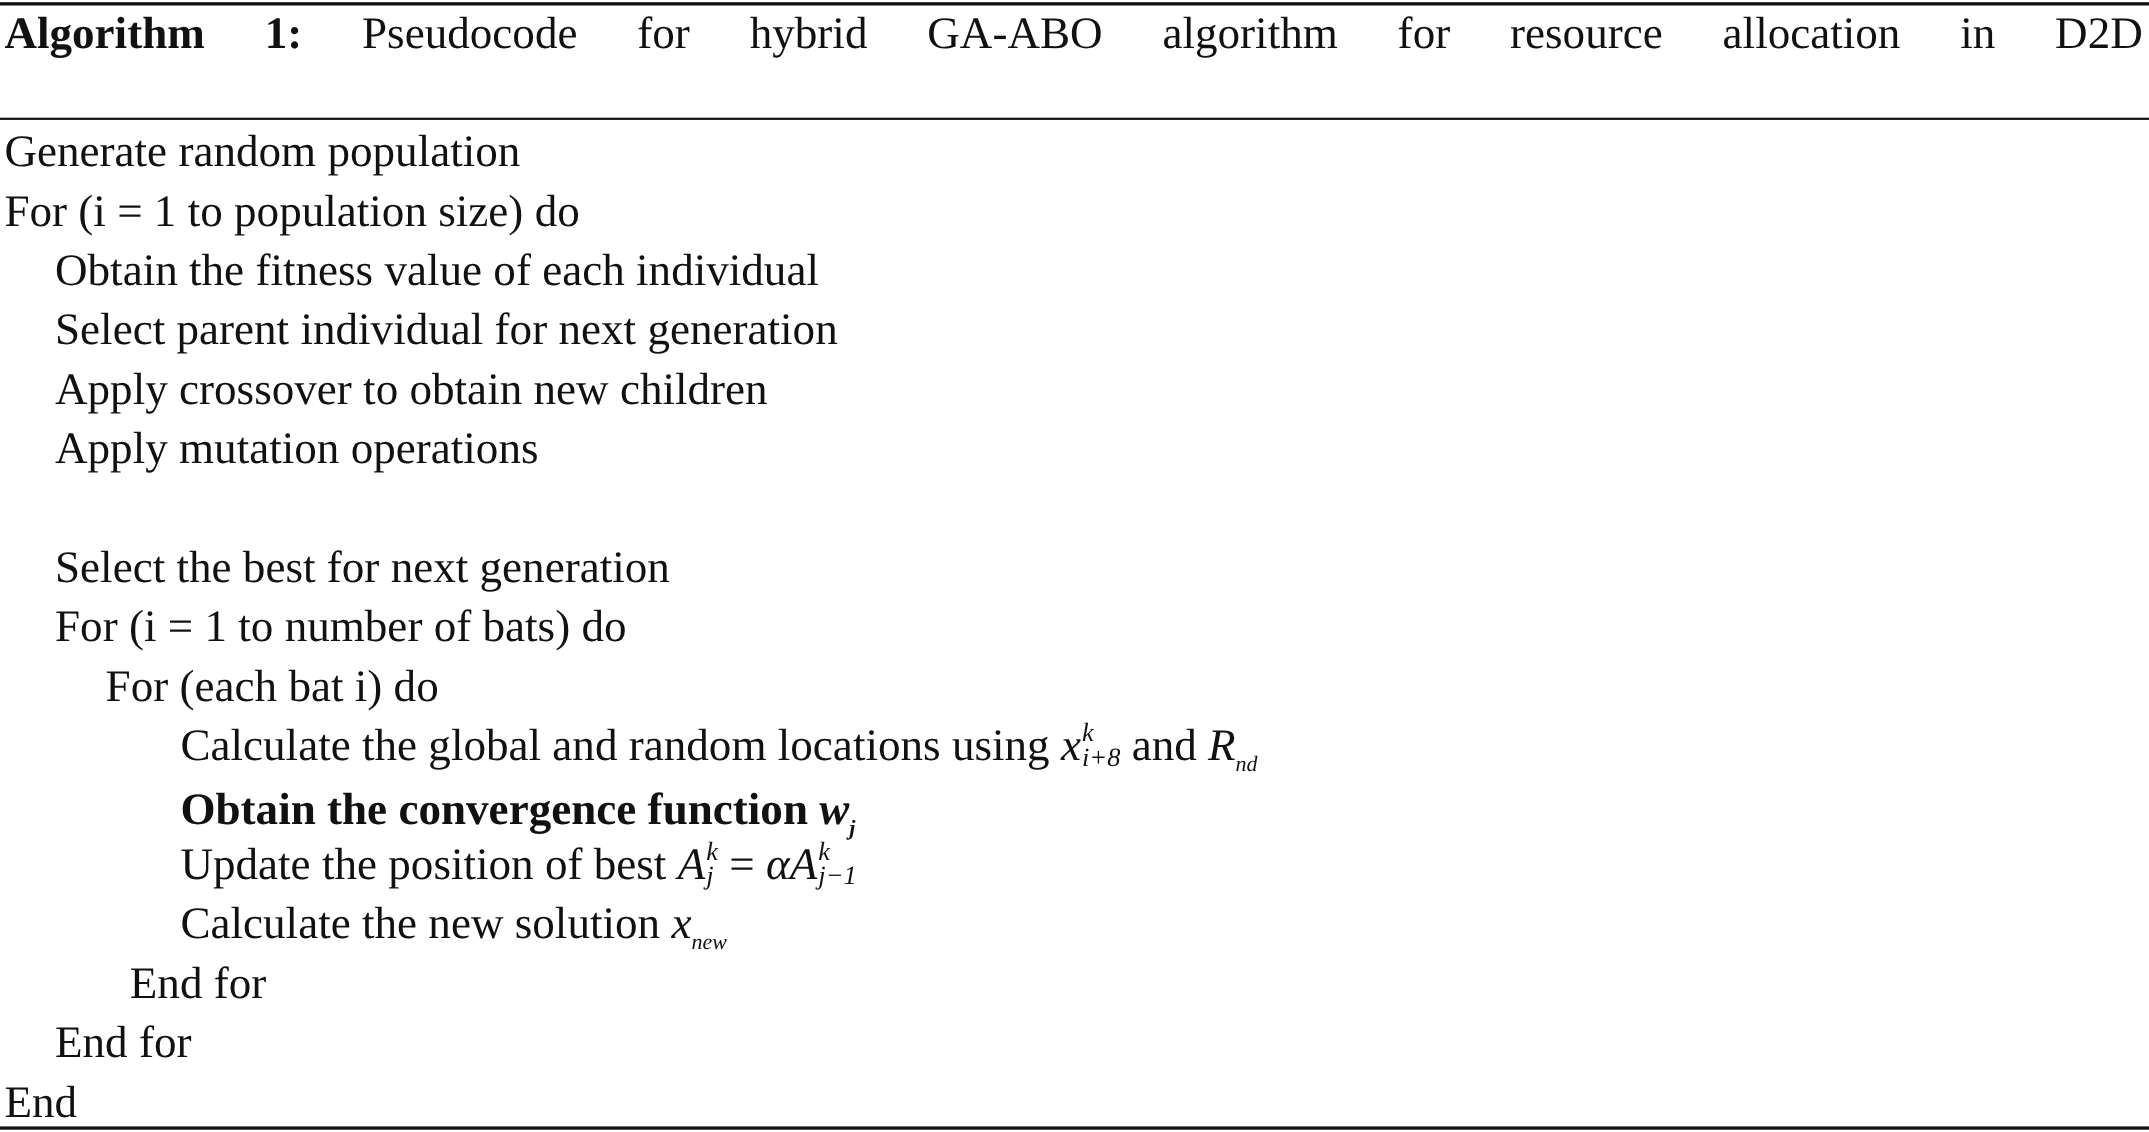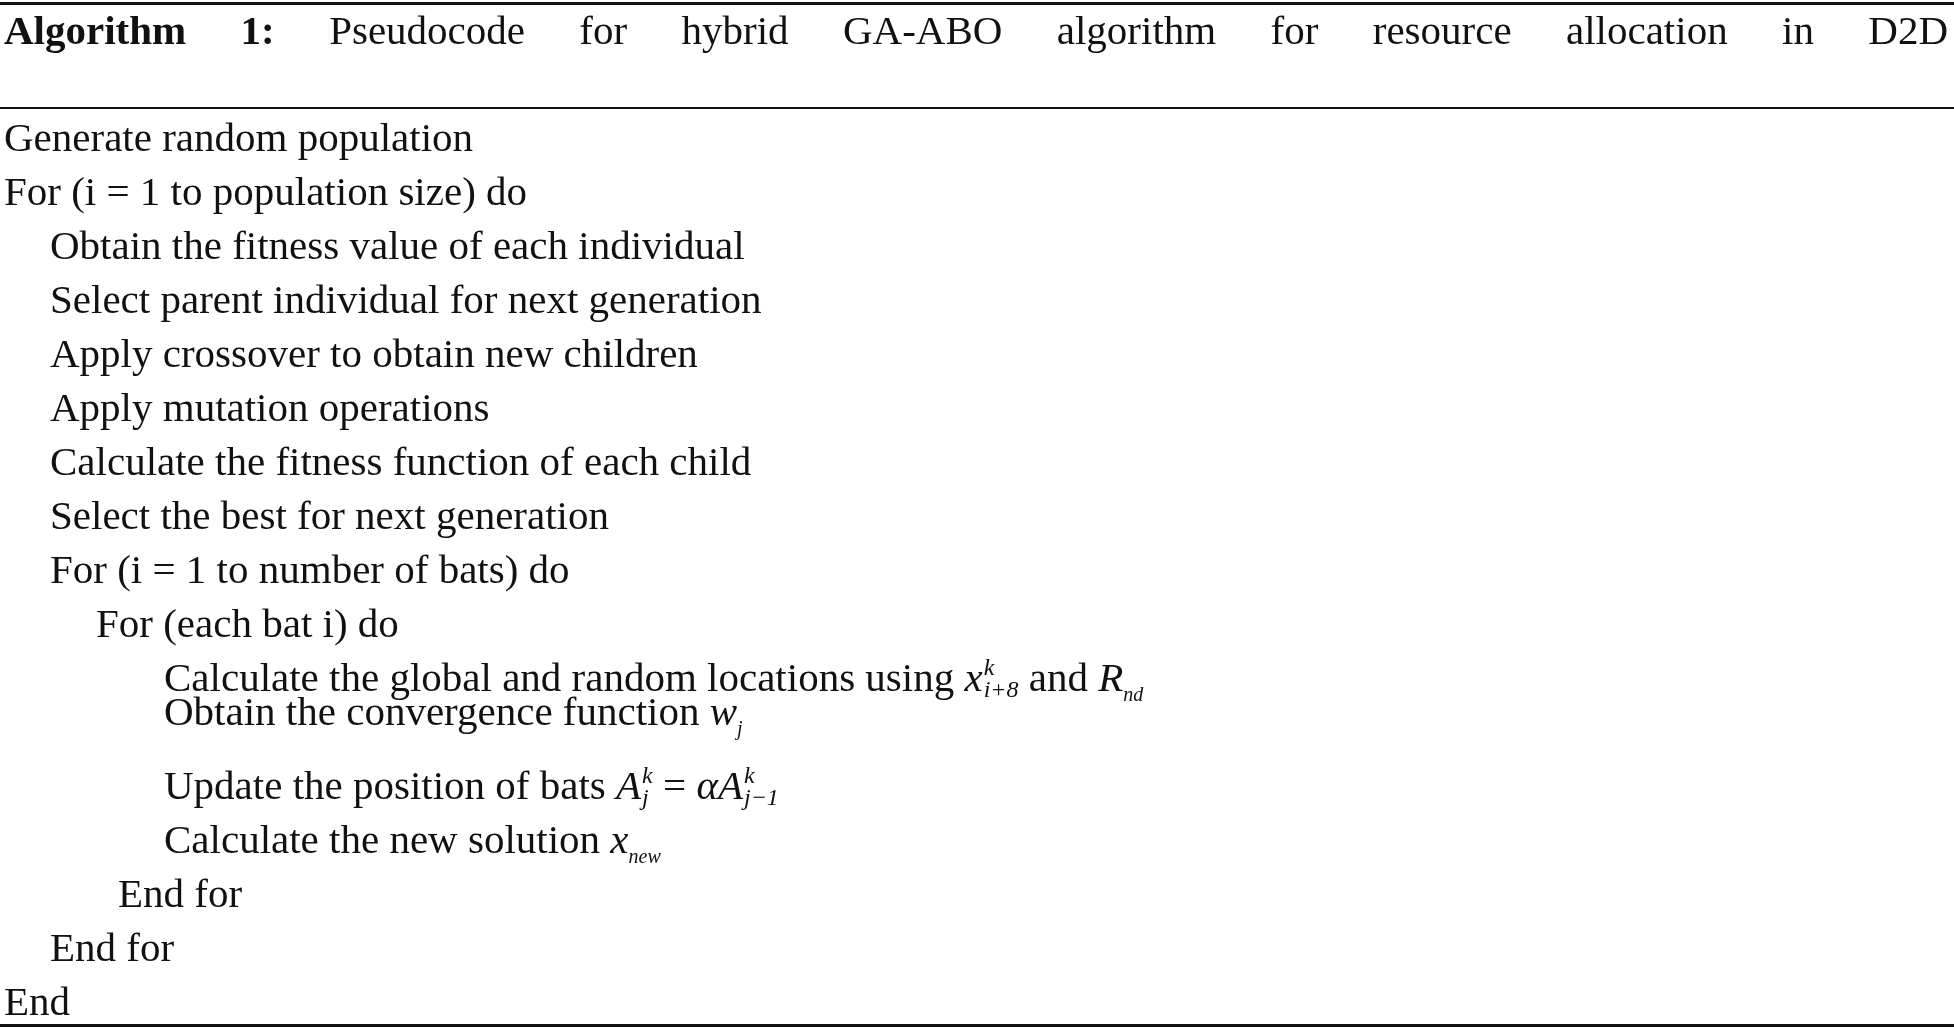--- a/index.html
+++ b/index.html
@@ -93,39 +93,38 @@
   </div>
 
   <div class="rule rule-mid"></div>
 
   <div class="line" style="top:110px; left:4px;">Generate random population</div>
   <div class="line" style="top:164px; left:4px;">For (i = 1 to population size) do</div>
   <div class="line" style="top:218px; left:50px;">Obtain the fitness value of each individual</div>
   <div class="line" style="top:272px; left:50px;">Select parent individual for next generation</div>
   <div class="line" style="top:380px; left:50px;">Apply mutation operations</div>
   <div class="line" style="top:326px; left:50px;">Apply crossover to obtain new children</div>
-  <div class="line" style="top:434px; left:50px;">Calculate the fitness function of each child</div>
   <div class="line" style="top:488px; left:50px;">Select the best for next generation</div>
   <div class="line" style="top:542px; left:50px;">For (i = 1 to number of bats) do</div>
   <div class="line" style="top:596px; left:96px;">For (each bat i) do</div>
 
   <div class="line" style="top:650px; left:164px;">
     <span>Calculate the global and random locations using</span>
     <span class="math">x</span><span class="supsub"><span>k</span><span class="upright" style="font-style:italic;">i+8</span></span>
     <span>and</span>
     <span class="math">R</span><span class="sub-only">nd</span>
   </div>
 
-  <div class="line" style="top:684px; left:164px;">
+  <div class="line" style="top:708px; left:164px;font-weight:bold;">
     <span>Obtain the convergence function</span>
     <span class="math">w</span><span class="sub-only">j</span>
   </div>
 
   <div class="line" style="top:758px; left:164px;">
-    <span>Update the position of bats</span>
+    <span>Update the position of best</span>
     <span class="math">A</span><span class="supsub"><span>k</span><span>j</span></span>
     <span>=</span>
     <span class="math">α</span><span class="math">A</span><span class="supsub"><span>k</span><span>j−1</span></span>
   </div>
 
   <div class="line" style="top:812px; left:164px;">
     <span>Calculate the new solution</span>
     <span class="math">x</span><span class="sub-only">new</span>
   </div>
 

